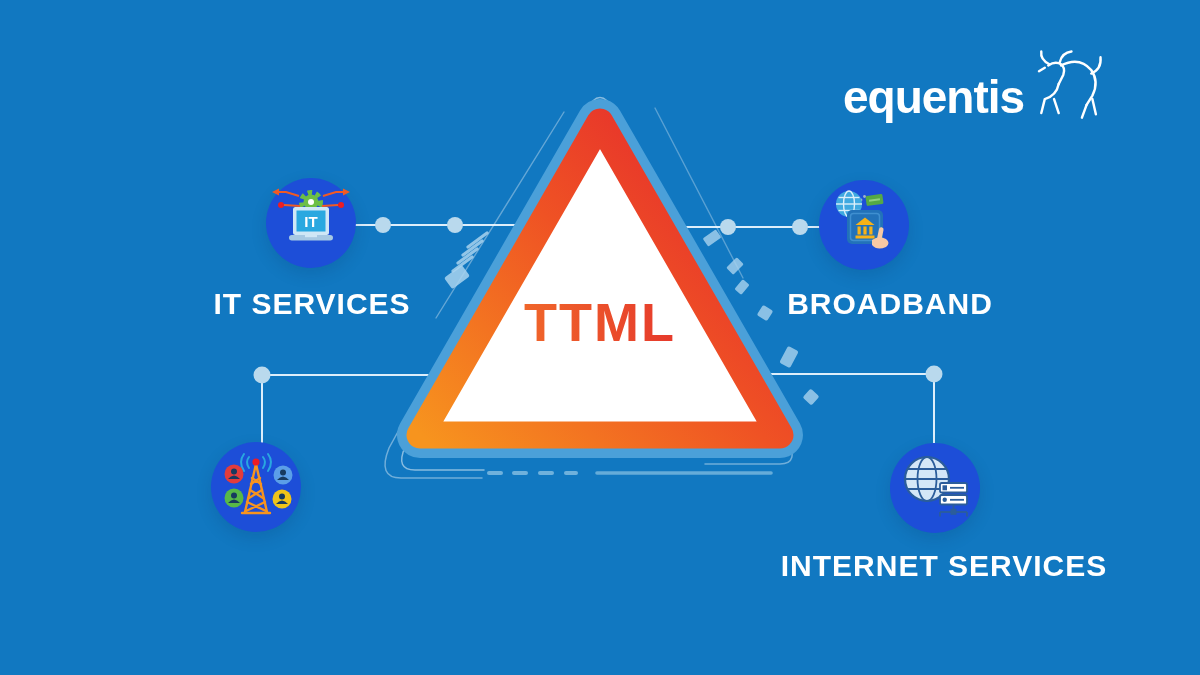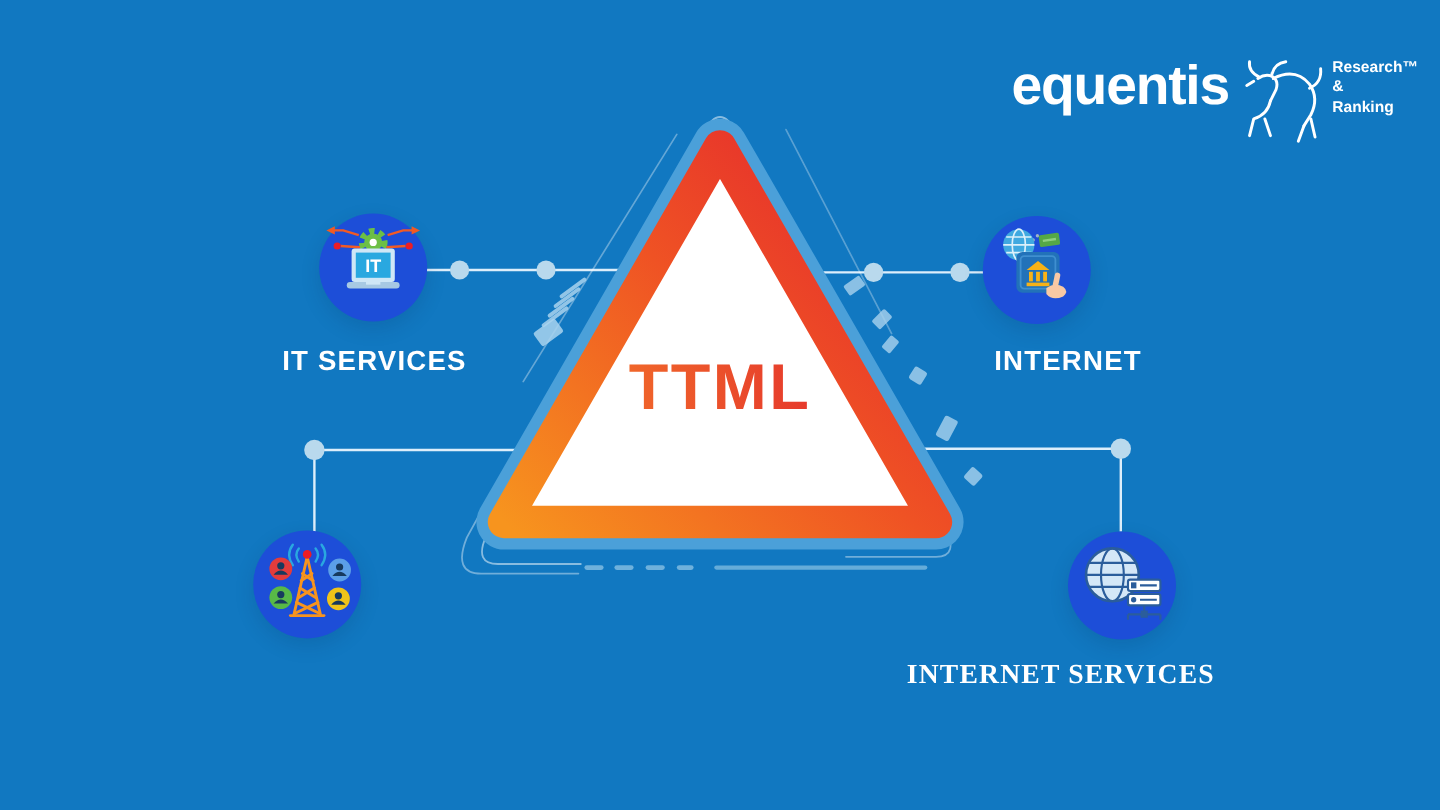--- a/index.html
+++ b/index.html
@@ -9,25 +9,25 @@
     font-family:"Liberation Sans",sans-serif;
   }
   #deco{position:absolute;left:0;top:0;}
   .icon-circle{
     position:absolute;width:90px;height:90px;border-radius:50%;
     background:#1d4ed8;box-shadow:0 6px 16px rgba(0,40,80,.15);
   }
   .icon-circle svg{display:block;}
   .node-label{
     position:absolute;transform:translateX(-50%);
-    color:#ffffff;font-weight:700;font-size:23px;letter-spacing:1px;
+    color:#ffffff;font-weight:700;font-size:30px;letter-spacing:1px;
     white-space:nowrap;
   }
   #logo{
-    position:absolute;left:843px;top:48px;display:flex;align-items:flex-start;
+    position:absolute;left:843px;top:48px;display:flex;align-items:flex-end;
     color:#ffffff;
   }
   #logo .brand{
     font-size:46px;font-weight:700;letter-spacing:-1px;line-height:1;
     margin-right:6px;
   }
   #logo .bull{width:76px;height:72px;flex:0 0 auto;}
   #logo .tagline{
     font-size:13px;font-weight:700;line-height:1.25;margin-left:4px;
   }
@@ -175,21 +175,21 @@
         <rect x="50.3" y="46.5" width="3.2" height="8"></rect>
         <rect x="36.5" y="55.5" width="19" height="3"></rect>
       </g>
 
       <g fill="#f8c9a4">
         <rect x="59" y="47" width="4.6" height="14" rx="2.3" transform="rotate(12 61 54)"></rect>
         <path d="M53,60 q7,-5 14,-1 q5,4 0,8 q-9,4 -14,-2 z"></path>
       </g>
     </svg>
   </div>
-  <div class="node-label" style="left:890px;top:287px;">INTERNET</div>
+  <div class="node-label" style="left:890px;top:287px;">BROADBAND</div>
 
   <div class="icon-circle" style="left:211px;top:442px;">
     <svg width="90" height="90" viewBox="0 0 90 90">
 
       <g stroke="#29a8e0" stroke-width="2" fill="none" stroke-linecap="round">
         <path d="M38,15 q-4,5 0,11"></path>
         <path d="M33,12 q-6,8 0,17"></path>
         <path d="M52,15 q4,5 0,11"></path>
         <path d="M57,12 q6,8 0,17"></path>
       </g>
@@ -245,38 +245,33 @@
 
       <g stroke="#2b5d9b" stroke-width="1.8" fill="none">
         <line x1="63.5" y1="61.5" x2="63.5" y2="67"></line>
         <line x1="50" y1="69" x2="77" y2="69"></line>
         <line x1="50" y1="69" x2="50" y2="73.5"></line>
         <line x1="77" y1="69" x2="77" y2="73.5"></line>
       </g>
       <rect x="60.5" y="65.8" width="6" height="6" fill="#2b5d9b"></rect>
     </svg>
   </div>
-  <div class="node-label" style="left:884px;top:549px;font-family:Liberation Serif, serif;">INTERNET SERVICES</div>
+  <div class="node-label" style="left:944px;top:549px;">INTERNET SERVICES</div>
 
   <div id="logo">
     <div class="brand">equentis</div>
     <svg class="bull" viewBox="0 0 64 62">
       <g fill="none" stroke="#ffffff" stroke-width="2.1" stroke-linecap="round" stroke-linejoin="round">
         <path d="M16,14 Q8,10 9,3"></path>
         <path d="M25,12 Q27,4 35,3"></path>
         <path d="M15,15 q6,-4 11,-1 q4,3 2,9 l-4,8"></path>
         <path d="M12,17 l-5,3"></path>
         <path d="M26,15 q16,-8 26,4 q7,10 1,22 l-5,8"></path>
         <path d="M52,22 q9,-4 8,-14"></path>
         <path d="M24,31 q-2,10 -12,13 l-3,12"></path>
         <path d="M20,44 l4,12"></path>
         <path d="M48,49 l-4,11"></path>
         <path d="M53,44 l3,13"></path>
       </g>
     </svg>
-    <div class="tagline">
-      <div>Research™</div>
-      <div>&amp;</div>
-      <div>Ranking</div>
-    </div>
   </div>
 
 </div>
 
 </body></html>

